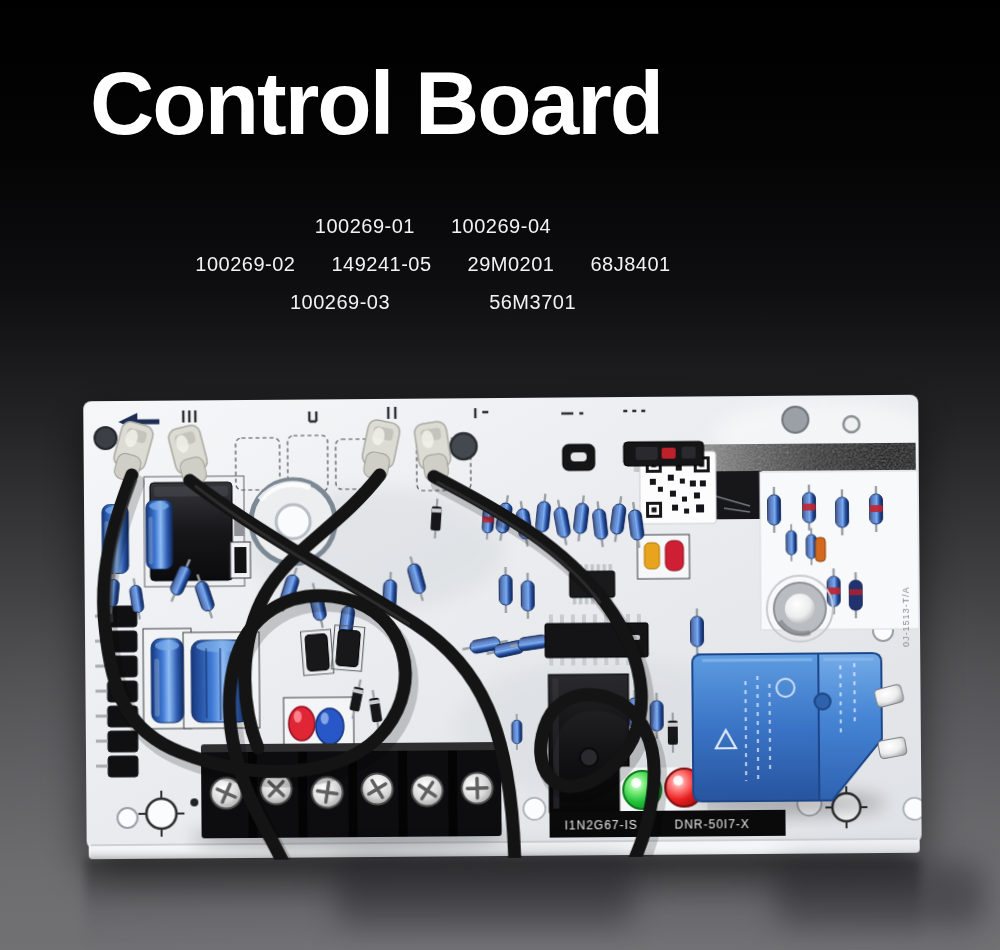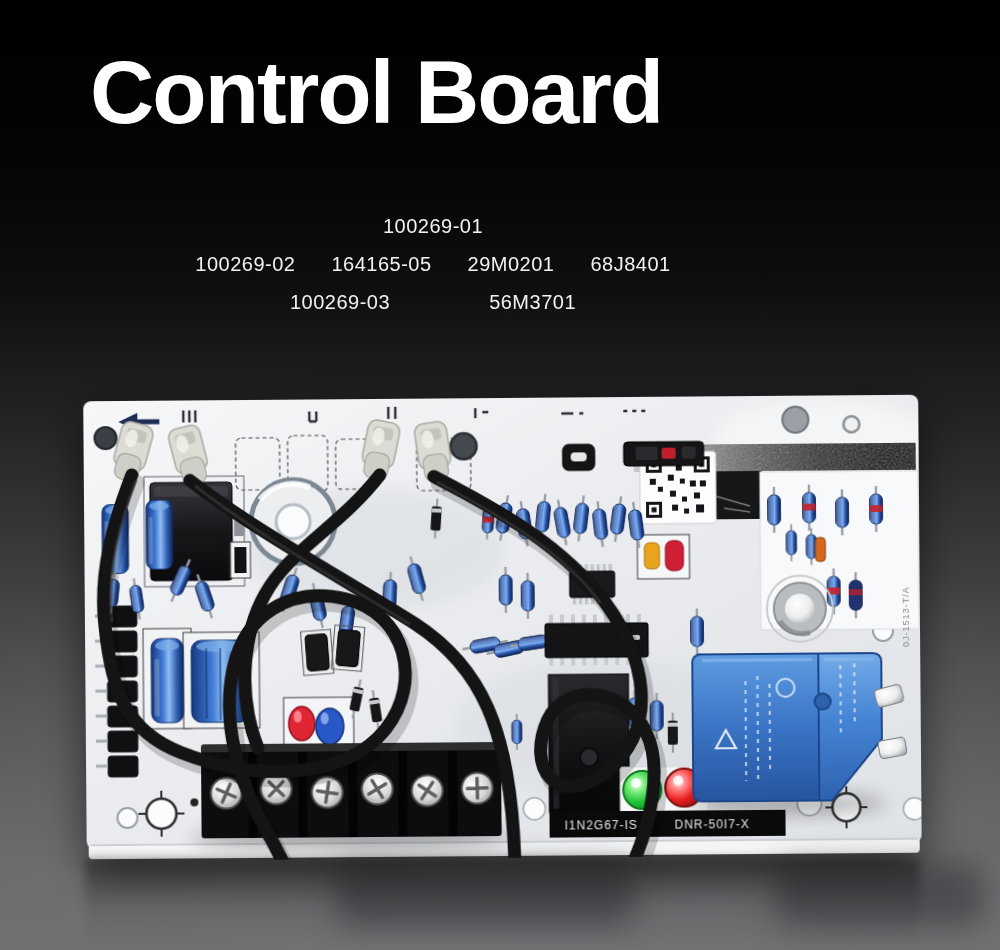--- a/index.html
+++ b/index.html
@@ -4,21 +4,21 @@
 <style>
   html,body{margin:0;padding:0;background:#000;}
   .stage{
     position:relative;width:1000px;height:950px;overflow:hidden;
     font-family:"Liberation Sans", sans-serif;
     background:
       radial-gradient(ellipse 900px 420px at 52% 80%, rgba(140,140,146,.25), rgba(0,0,0,0) 65%),
       linear-gradient(180deg,#000 0%,#040405 16%,#0e0e10 30%,#232326 44%,#3a3a3d 58%,#4f4f52 70%,#606063 82%,#6d6d70 92%,#717174 100%);
   }
   .title{
-    position:absolute;left:90px;top:48px;margin:0;
+    position:absolute;left:90px;top:59px;margin:0;
     font-size:89px;font-weight:700;letter-spacing:-2px;color:#ffffff;line-height:1;
   }
   .parts{position:absolute;left:0;top:207px;width:866px;color:#f2f2f4;}
   .parts-row{display:flex;justify-content:center;gap:36px;font-size:20px;line-height:38px;letter-spacing:.5px;}
   .parts-row.r3{gap:63px;}
   .parts-row.r3 .pn:last-child{margin-left:36px;}
   .board-wrap{
     position:absolute;left:85px;top:398px;width:835px;height:460px;
     transform:rotate(-0.45deg);
     filter:drop-shadow(0 14px 22px rgba(0,0,0,.55));
@@ -34,24 +34,25 @@
 </head>
 <body>
 
 <div class="stage">
 
   <h1 class="title">Control Board</h1>
 
   <div class="parts">
     <div class="parts-row">
       <span class="pn">100269-01</span>
+      <span class="pn">100269-04</span>
     </div>
     <div class="parts-row">
       <span class="pn">100269-02</span>
-      <span class="pn">164165-05</span>
+      <span class="pn">149241-05</span>
       <span class="pn">29M0201</span>
       <span class="pn">68J8401</span>
     </div>
     <div class="parts-row r3">
       <span class="pn">100269-03</span>
       <span class="pn">56M3701</span>
     </div>
   </div>
 
   <div class="board-wrap">

